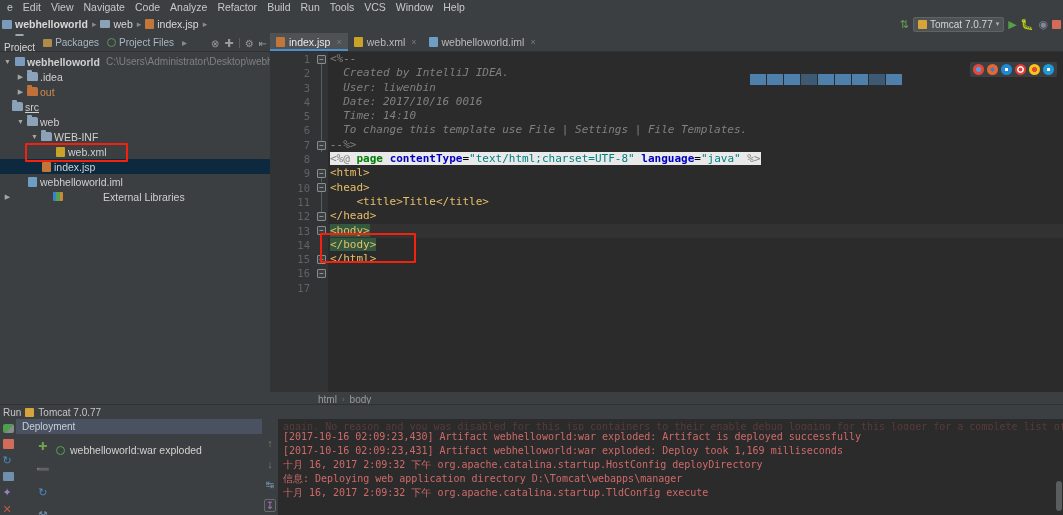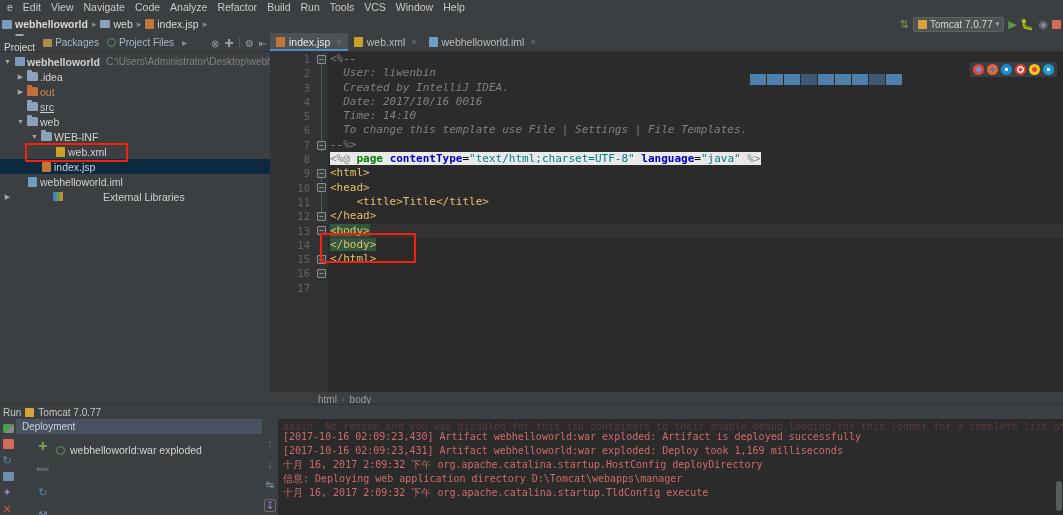--- a/index.html
+++ b/index.html
@@ -345,21 +345,21 @@
     </div>
 
     <div class="trow orange" style="padding-left:15px;">
       <span class="arrow">▶</span>
       <span class="tico">
           <span class="folder orange"></span>
         </span>
       <span class="tlabel">out</span>
     </div>
 
-    <div class="trow" style="padding-left:15px;text-decoration:underline;">
+    <div class="trow" style="text-decoration:underline;">
       <span class="arrow"></span>
       <span class="tico">
           <span class="folder"></span>
         </span>
       <span class="tlabel">src</span>
     </div>
 
     <div class="trow" style="padding-left:15px;">
       <span class="arrow">▼</span>
       <span class="tico">
@@ -443,22 +443,22 @@
       <div class="fold-line" style="top:140px;height:28px;"></div>
       <div class="fold-mark" style="top:160px;">−</div>
       <div class="fold-mark" style="top:174px;">−</div>
       <div class="fold-line" style="top:183px;height:28px;"></div>
       <div class="fold-mark" style="top:203px;">−</div>
       <div class="fold-mark" style="top:217px;">−</div>
     </div>
 
     <div class="code">
       <div class="cl cmt">&lt;%--</div>
+      <div class="cl cmt">  Created by IntelliJ IDEA.</div>
       <div class="cl cmt">  User: liwenbin</div>
-      <div class="cl cmt">  Created by IntelliJ IDEA.</div>
       <div class="cl cmt">  Date: 2017/10/16 0016</div>
       <div class="cl cmt">  Time: 14:10</div>
       <div class="cl cmt">  To change this template use File | Settings | File Templates.</div>
       <div class="cl cmt">--%&gt;</div>
       <div class="cl"><span class="dir-bg"><span class="jsp">&lt;%@</span> <span class="pg">page</span> <span class="at">contentType</span><span class="eq">=</span><span class="str">"text/html;charset=UTF-8"</span> <span class="at">language</span><span class="eq">=</span><span class="str">"java"</span> <span class="jsp">%&gt;</span></span></div>
       <div class="cl tag">&lt;html&gt;</div>
       <div class="cl tag">&lt;head&gt;</div>
       <div class="cl tag">    &lt;title&gt;Title&lt;/title&gt;</div>
       <div class="cl tag">&lt;/head&gt;</div>
       <div class="cl cur"><span class="hl-tag">&lt;body&gt;</span></div>

